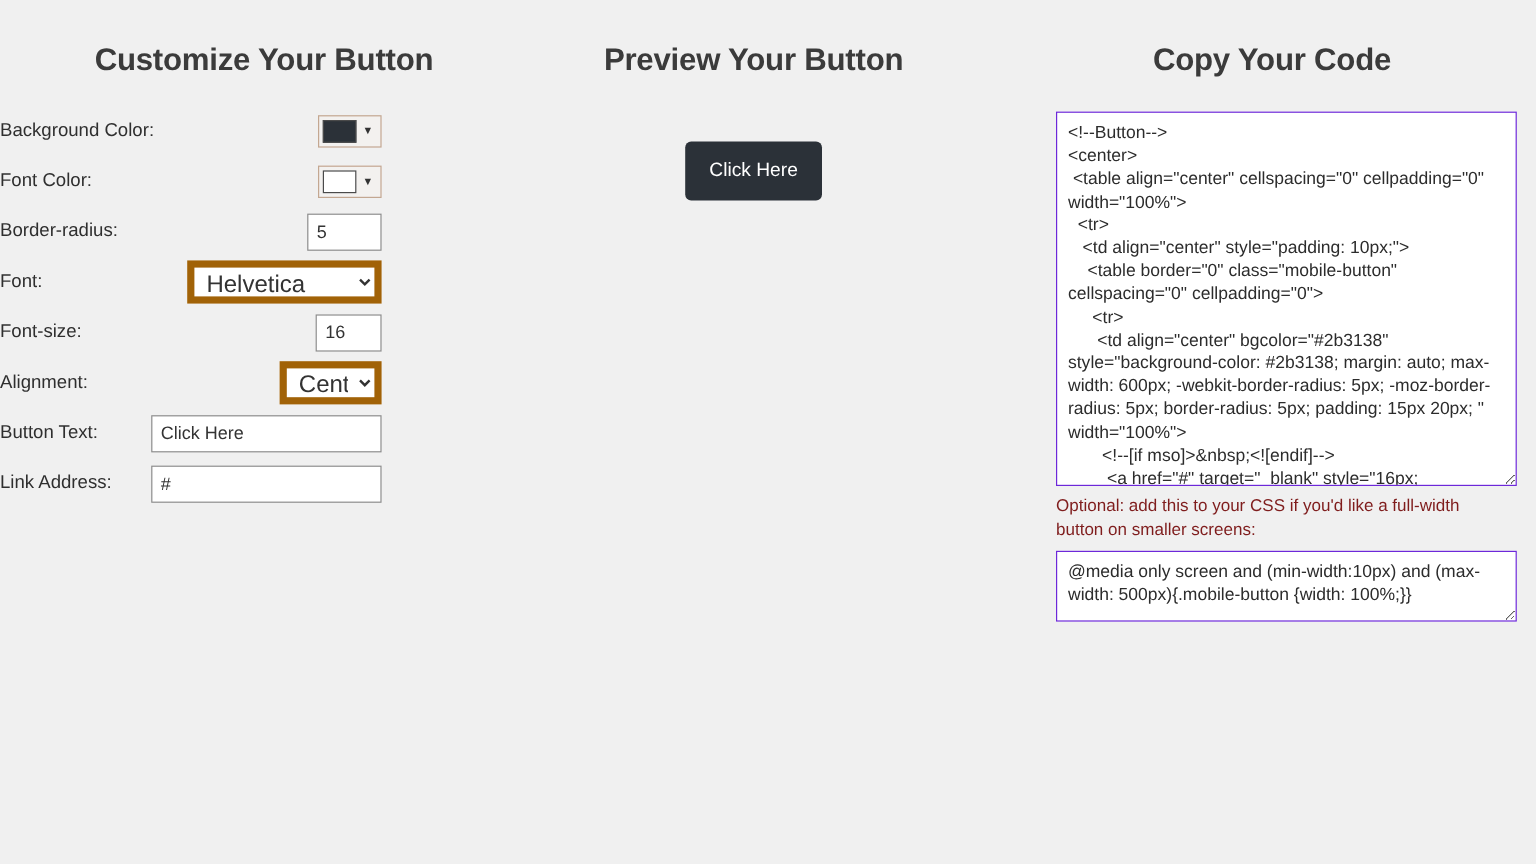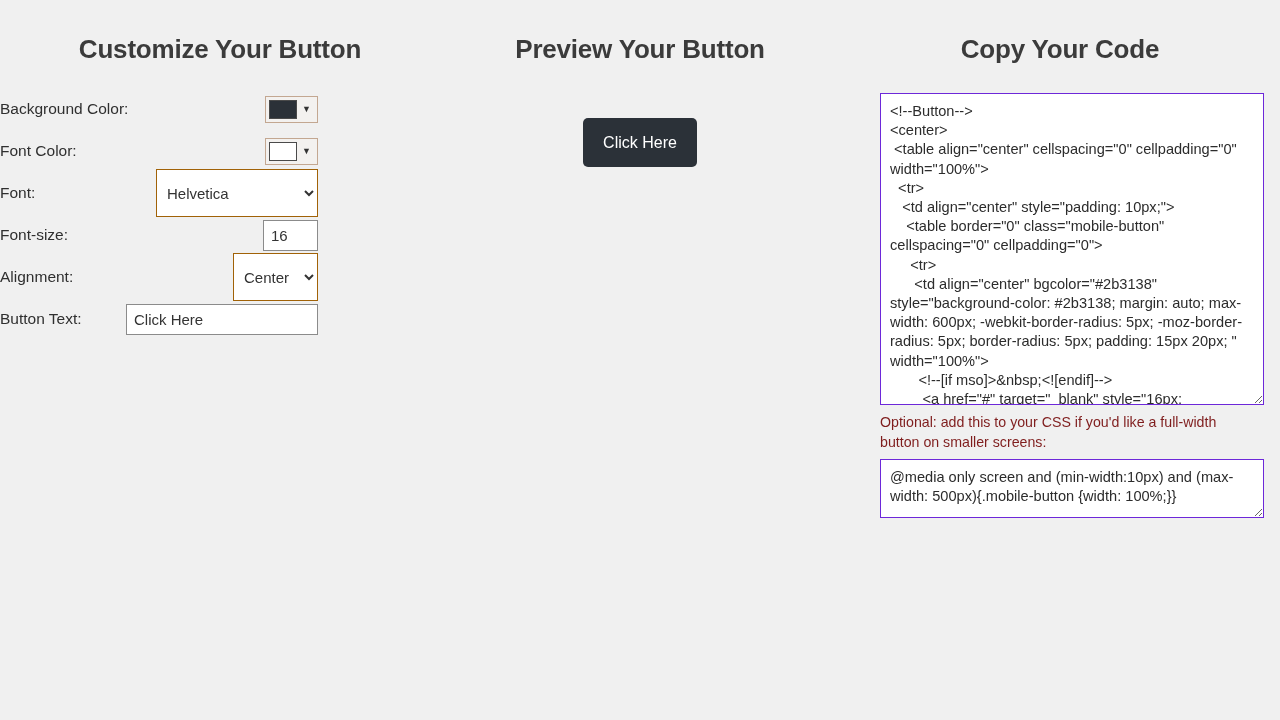--- a/index.html
+++ b/index.html
@@ -7,21 +7,21 @@
     margin: 0; padding: 0;
     width: 1280px; height: 720px;
     background: #f0f0f0;
     font-family: "Liberation Sans", sans-serif;
     overflow: hidden;
   }
   .page { position: relative; width: 1280px; height: 720px; }
 
   .col { position: absolute; top: 0; }
   .col-left   { left: 0;   width: 440px; }
-  .col-mid    { left: 440px; width: 400px; }
+  .col-mid    { left: 428px; width: 400px; }
   .col-right  { left: 840px; width: 440px; }
 
   .section-title {
     text-align: center;
     font-size: 26px;
     font-weight: bold;
     color: #3b3b3b;
     margin: 34px 0 0 0;
     letter-spacing: -0.2px;
   }
@@ -75,25 +75,25 @@
     padding: 2px 7px;
     outline: none;
   }
   input.w-small { width: 62px; }
   input.w-mid   { width: 55px; }
   input.w-wide  { width: 192px; }
 
   
   select.sel {
     font-family: "Liberation Sans", sans-serif;
-    font-size: 15px;
+    font-size: 20px;
     color: #333;
     background: #fff;
-    border: 1px solid #a16207;
-    height: 48px;
+    border: 6px solid #a16207;
+    height: 36px;
     padding: 2px 6px;
     outline: none;
   }
   select.sel-font  { width: 162px; }
   select.sel-align { width: 85px; }
 
   
   .preview-area {
     margin-top: 53px;
     display: flex;
@@ -158,20 +158,24 @@
       <div class="form-row">
         <span class="form-label">Font Color:</span>
         <span class="field-wrap">
           <span class="color-picker">
             <span class="color-swatch" id="font-swatch" style="background: rgb(255, 255, 255);"></span>
             <span class="color-caret">▼</span>
           </span>
         </span>
       </div>
 
+      <div class="form-row">
+        <span class="form-label">Border-radius:</span>
+        <input class="txt w-small" type="text" value="5" style="">
+      </div>
 
       <div class="form-row">
         <span class="form-label">Font:</span>
         <select class="sel sel-font"><option value="Helvetica">Helvetica</option><option value="Arial">Arial</option><option value="Georgia">Georgia</option><option value="Times New Roman">Times New Roman</option><option value="Verdana">Verdana</option><option value="Tahoma">Tahoma</option><option value="Courier New">Courier New</option></select>
       </div>
 
       <div class="form-row">
         <span class="form-label">Font-size:</span>
         <input class="txt w-mid" type="text" value="16" style="">
       </div>
@@ -179,20 +183,24 @@
       <div class="form-row">
         <span class="form-label">Alignment:</span>
         <select class="sel sel-align"><option value="Left">Left</option><option value="Center" selected="">Center</option><option value="Right">Right</option></select>
       </div>
 
       <div class="form-row">
         <span class="form-label">Button Text:</span>
         <input class="txt w-wide" type="text" value="Click Here" style="">
       </div>
 
+      <div class="form-row">
+        <span class="form-label">Link Address:</span>
+        <input class="txt w-wide" type="text" value="#" style="">
+      </div>
 
     </div>
   </div>
 
   <div class="col col-mid">
     <h2 class="section-title">Preview Your Button</h2>
     <div class="preview-area">
       <a class="preview-btn" id="preview-button" href="#" style="background: rgb(43, 49, 56); color: rgb(255, 255, 255); border-radius: 5px; font-size: 16px; padding: 15px 20px; text-decoration: none;">Click Here</a>
     </div>
   </div>

